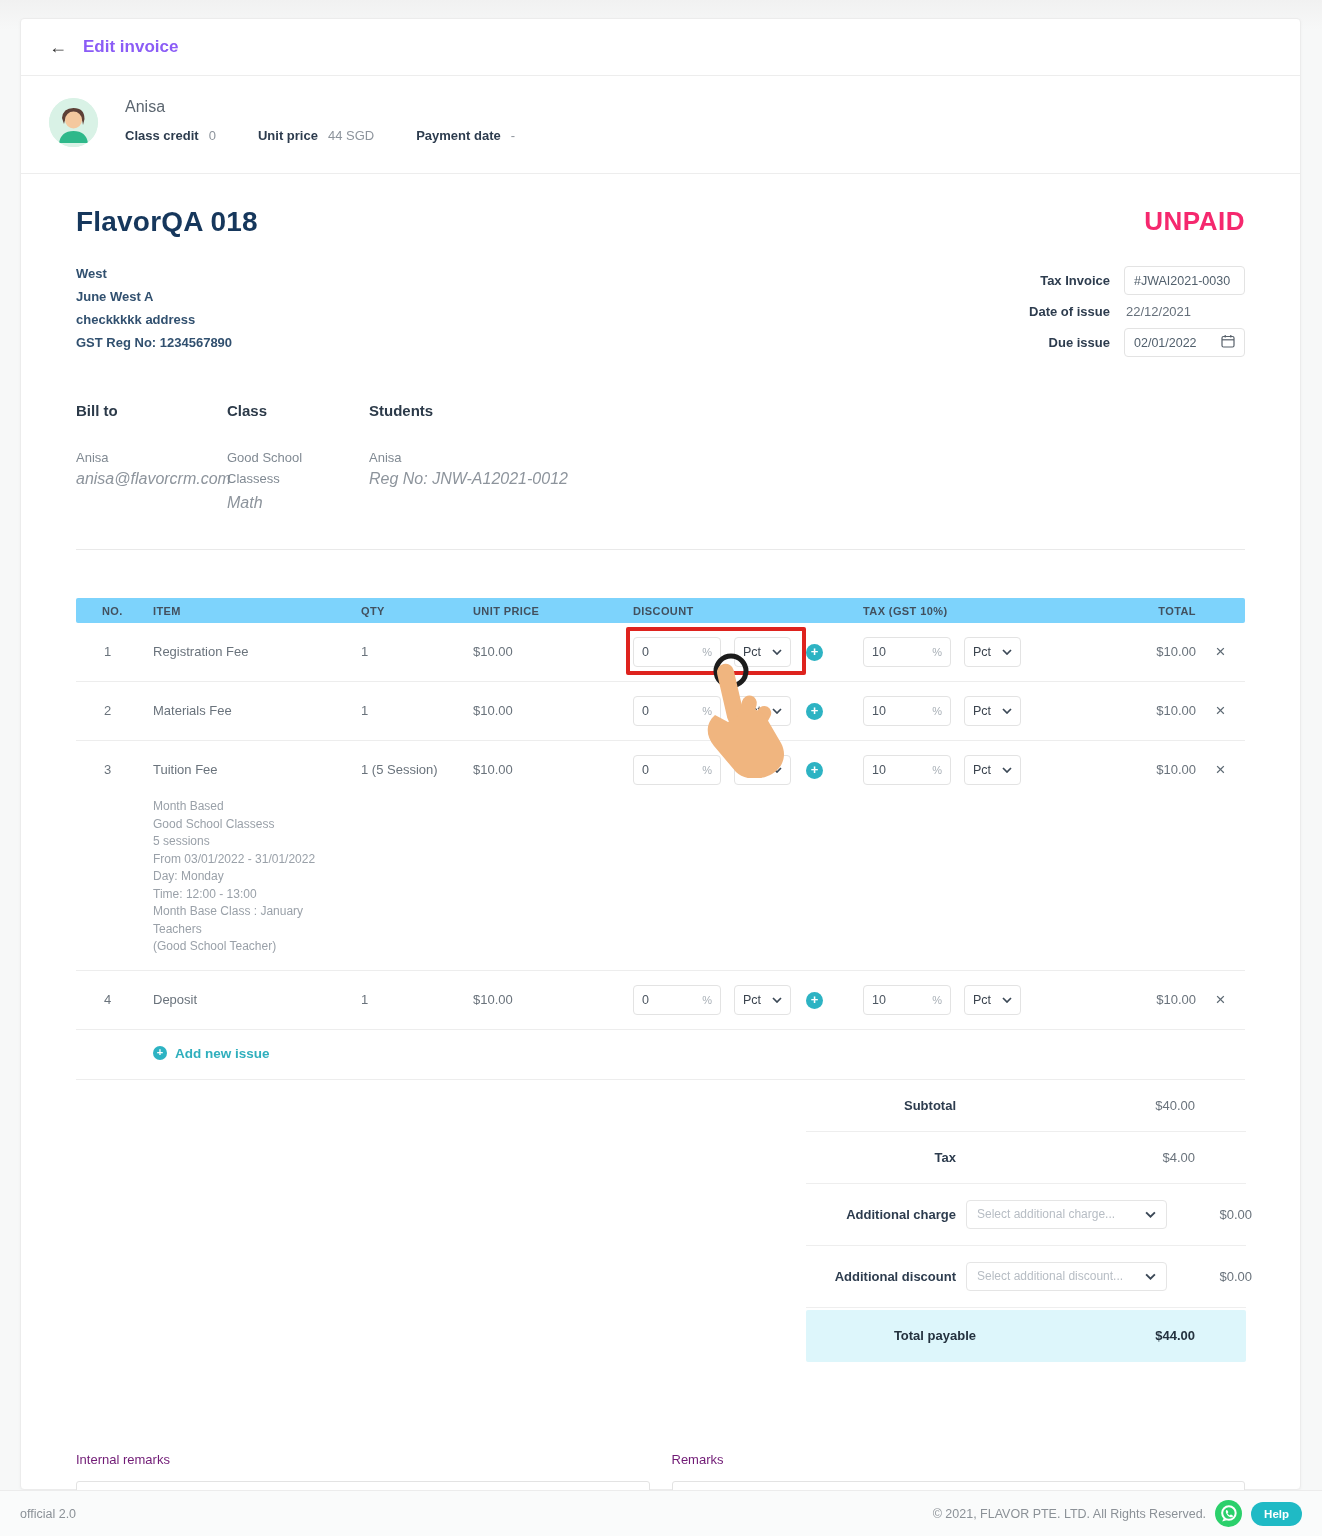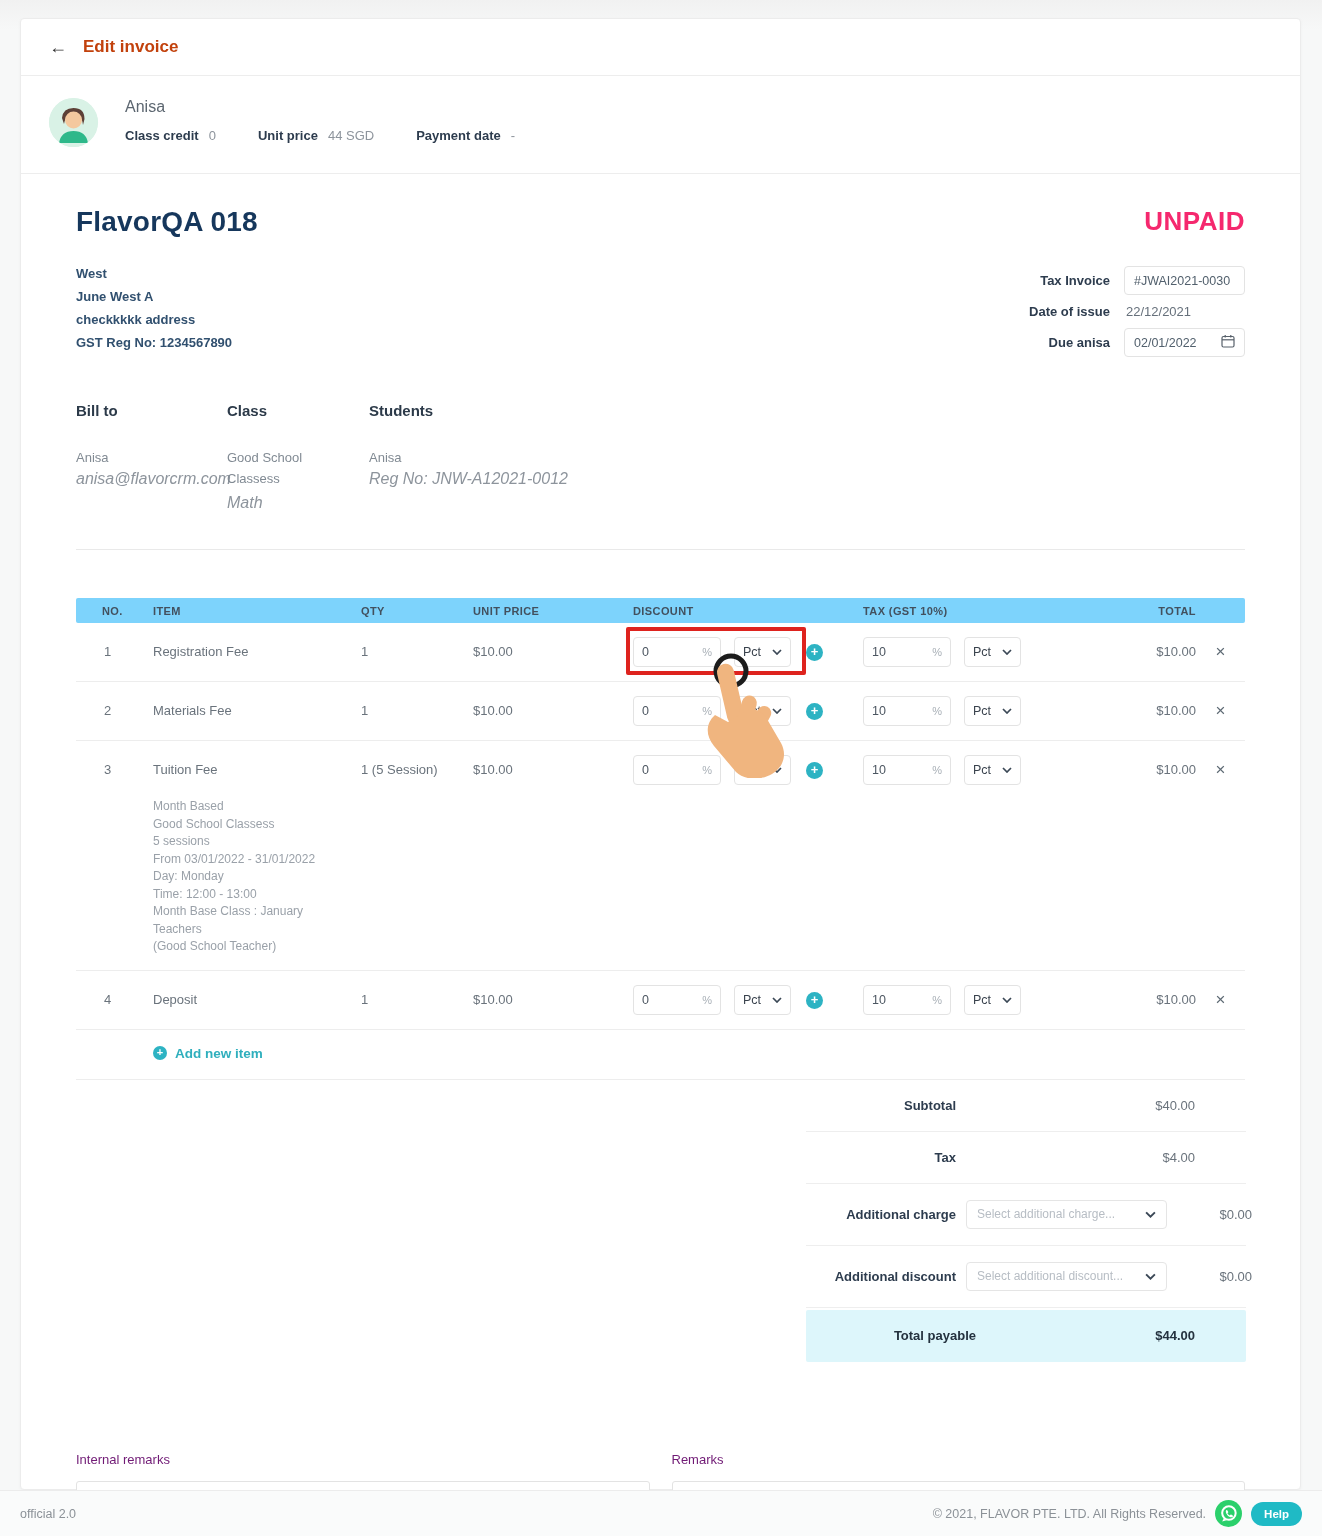--- a/index.html
+++ b/index.html
@@ -6,21 +6,21 @@
   html,body { background:#f6f7f7; font-family:"Liberation Sans", sans-serif; color:#5f6b76; }
   .page { width:1322px; min-height:1536px; position:relative; background:linear-gradient(#f1f1f1, #f7f8f8 30px); }
 
   .card { position:absolute; left:20px; top:18px; width:1281px; height:1472px;
           background:#fff; border:1px solid #ececec; border-radius:4px;
           box-shadow:0 1px 3px rgba(0,0,0,.04); }
 
   
   .card-header { display:flex; align-items:center; gap:16px; padding:18px 28px; border-bottom:1px solid #ededed; }
   .back-arrow { font-size:18px; color:#333; cursor:pointer; line-height:1; }
-  .page-title { font-size:17px; font-weight:bold; color:#c2410c; }
+  .page-title { font-size:17px; font-weight:bold; color:#8b5cf6; }
 
   
   .student { display:flex; align-items:flex-start; gap:27px; padding:22px 28px 26px; border-bottom:1px solid #ededed; }
   .avatar { width:49px; height:49px; border-radius:50%; overflow:hidden; background:#d9f2e6; flex:0 0 49px; }
   .student-name { font-size:16px; color:#5c6670; margin-bottom:12px; }
   .student-meta { display:flex; gap:42px; font-size:13px; }
   .meta-pair { display:flex; gap:10px; align-items:baseline; }
   .meta-pair b { color:#2d3c4e; font-weight:bold; }
   .meta-pair span { color:#8d949c; }
 
@@ -174,21 +174,21 @@
             <span class="meta-label">Tax Invoice</span>
             <div class="meta-box">
               <input value="#JWAI2021-0030" style="">
             </div>
           </div>
           <div class="meta-row">
             <span class="meta-label">Date of issue</span>
             <div class="meta-plain">22/12/2021</div>
           </div>
           <div class="meta-row">
-            <span class="meta-label">Due anisa</span>
+            <span class="meta-label">Due issue</span>
             <div class="meta-box">
               <input value="02/01/2022" style="">
               <span>
                 <svg width="14" height="14" viewBox="0 0 14 14" fill="none" stroke="#57606a" stroke-width="1.2">
                   <rect x="1" y="2.5" width="12" height="10.5" rx="1.5"></rect>
                   <line x1="1" y1="5.8" x2="13" y2="5.8"></line>
                   <line x1="4.2" y1="1" x2="4.2" y2="3.6"></line>
                     <line x1="9.8" y1="1" x2="9.8" y2="3.6"></line>
                 </svg>
               </span>
@@ -394,21 +394,21 @@
                   <polyline points="1,1 5,5 9,1" stroke="#3b4856" stroke-width="1.7" fill="none"></polyline>
                 </svg>
             </div>
           </div>
           <div class="cell total-cell">$10.00</div>
           <div class="x-btn">×</div>
         </div>
 
         <div class="add-item">
           <span class="add-plus">+</span>
-          <span>Add new item</span>
+          <span>Add new issue</span>
         </div>
       </div>
 
       <div class="summary">
         <div class="srow">
           <span class="s-label">Subtotal</span>
           <span class="s-mid"></span>
           <span class="s-val">$40.00</span>
         </div>
         <div class="srow">

